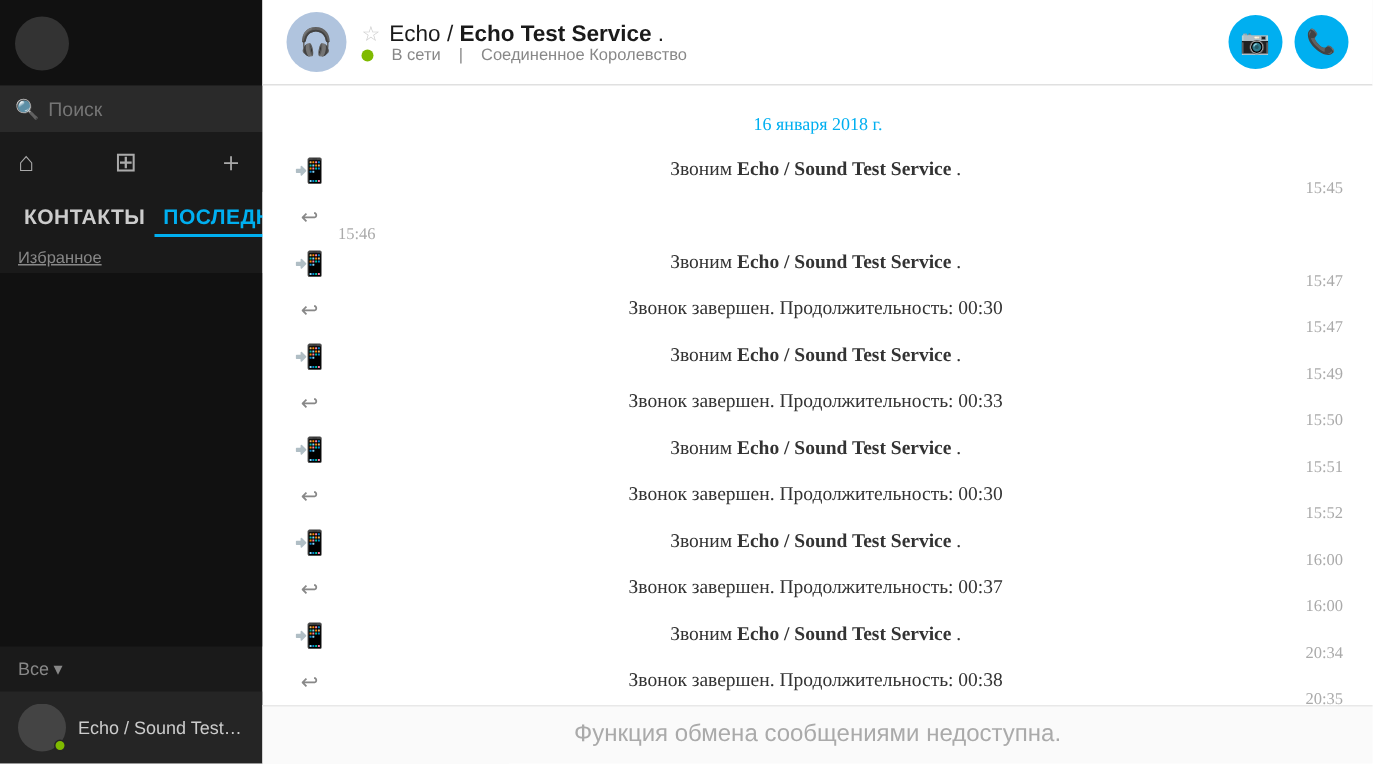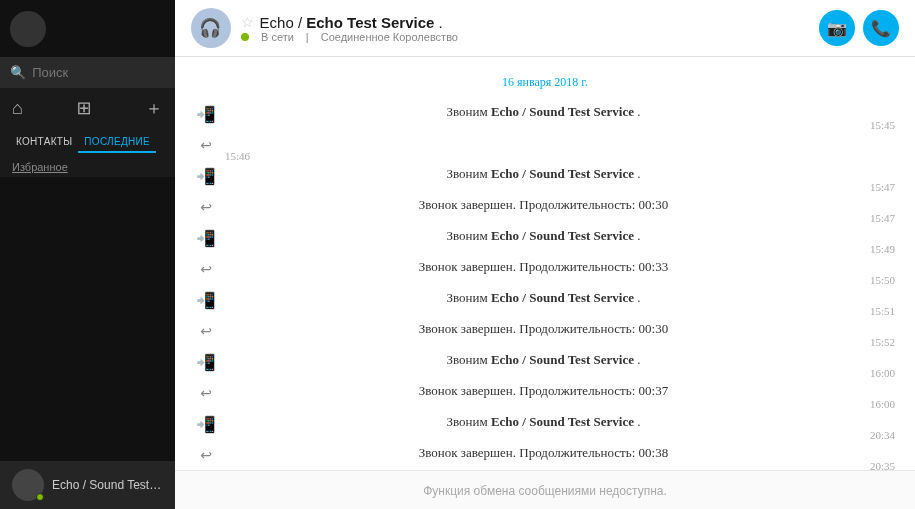--- a/index.html
+++ b/index.html
@@ -74,22 +74,22 @@
     }
 
     .sidebar-tabs {
       display: flex;
       gap: 0;
       padding: 4px 10px 0;
     }
 
     .sidebar-tab {
       color: #ccc;
-      font-size: 10px;
-      font-weight: 400;
+      font-size: 14px;
+      font-weight: 700;
       padding: 4px 6px;
       cursor: pointer;
       border-bottom: 2px solid transparent;
       letter-spacing: 0.3px;
     }
 
     .sidebar-tab.active {
       color: #00aff0;
       border-bottom: 2px solid #00aff0;
     }
@@ -310,21 +310,21 @@
     }
 
     .chat-footer {
       padding: 10px 20px;
       border-top: 1px solid #e8e8e8;
       background: #fafafa;
       text-align: center;
     }
 
     .chat-footer-note {
-      font-size: 12px;
+      font-size: 16px;
       color: #aaa;
     }
 
     
     .chat-body::-webkit-scrollbar {
       width: 6px;
     }
     .chat-body::-webkit-scrollbar-track {
       background: #f0f0f0;
     }
@@ -355,20 +355,26 @@
 
   <div class="sidebar-tabs">
     <div class="sidebar-tab">КОНТАКТЫ</div>
     <div class="sidebar-tab active">ПОСЛЕДНИЕ</div>
   </div>
 
   <div class="sidebar-section-label">Избранное</div>
 
   <div style="background:#111; flex:1; min-height:80px;"></div>
 
+  <div class="sidebar-all-section">
+    <div class="sidebar-all-label">
+      <span>Все</span>
+      <span>▾</span>
+    </div>
+  </div>
 
   <div class="sidebar-contact-item">
     <div class="contact-avatar">
       <div class="online-dot"></div>
     </div>
     <span class="contact-name">Echo / Sound Test Serv...</span>
   </div>
 </div>
 
 <div class="main">

